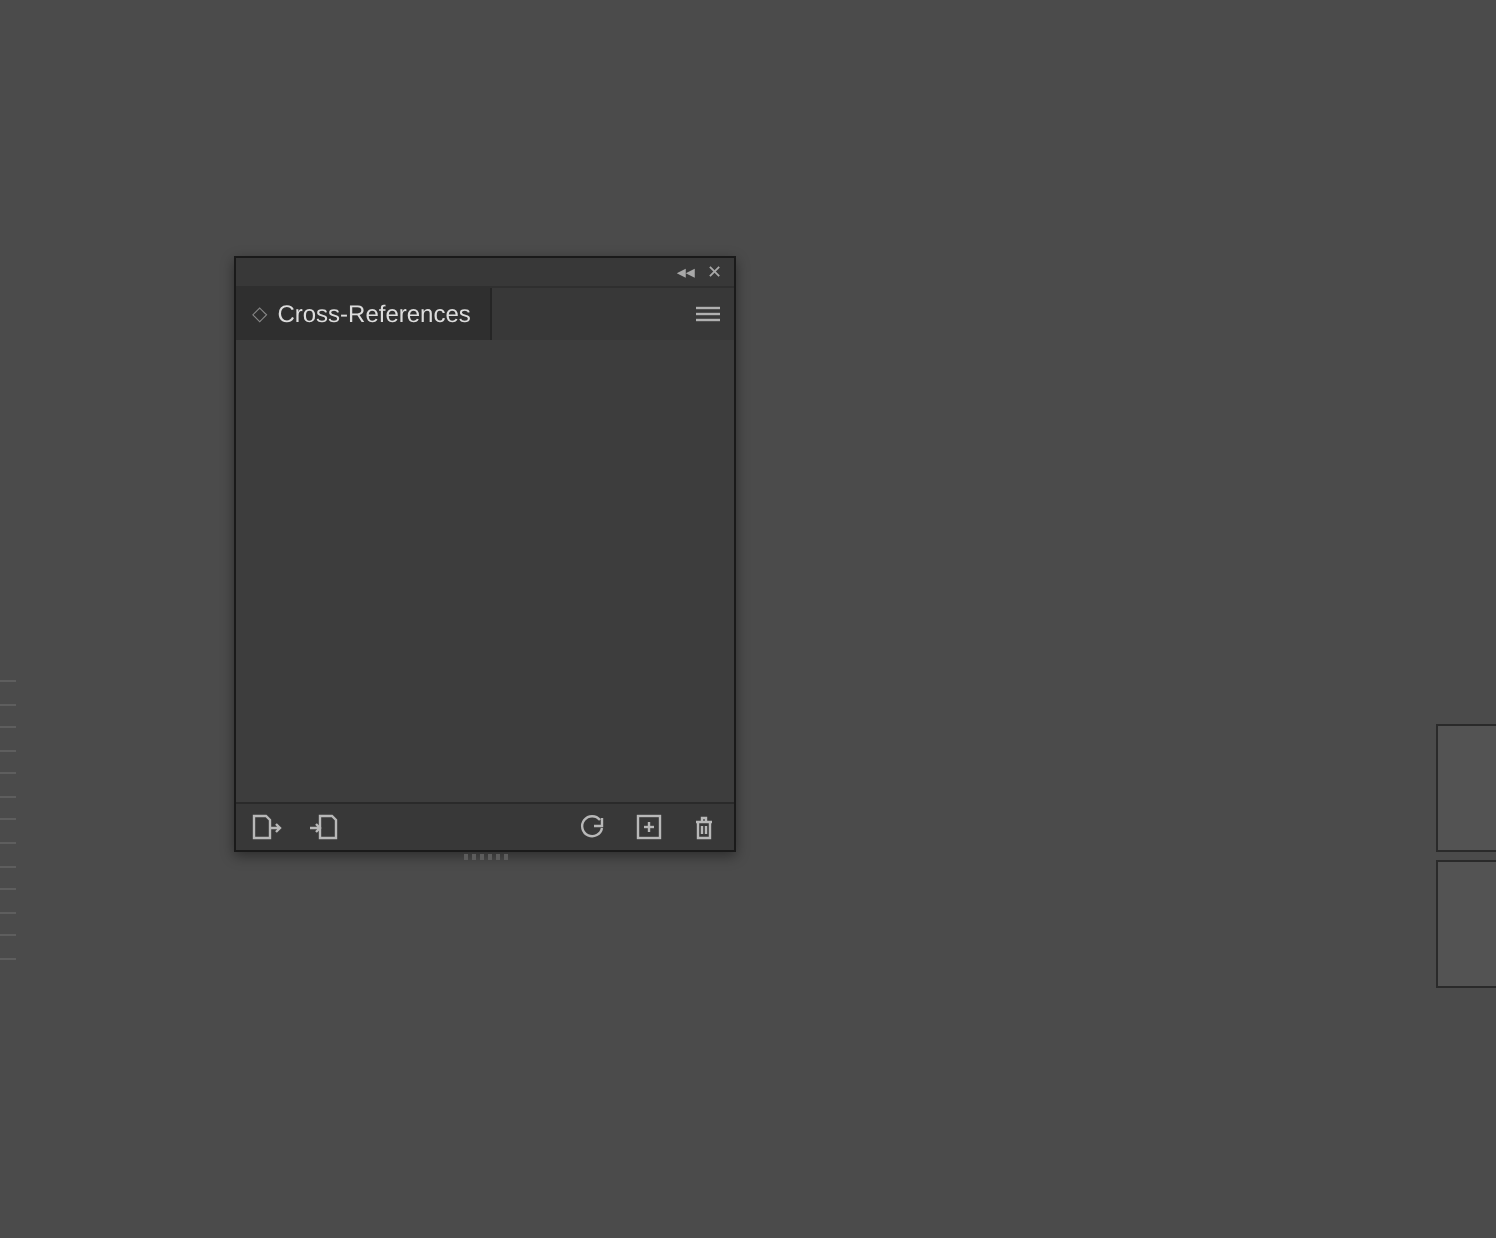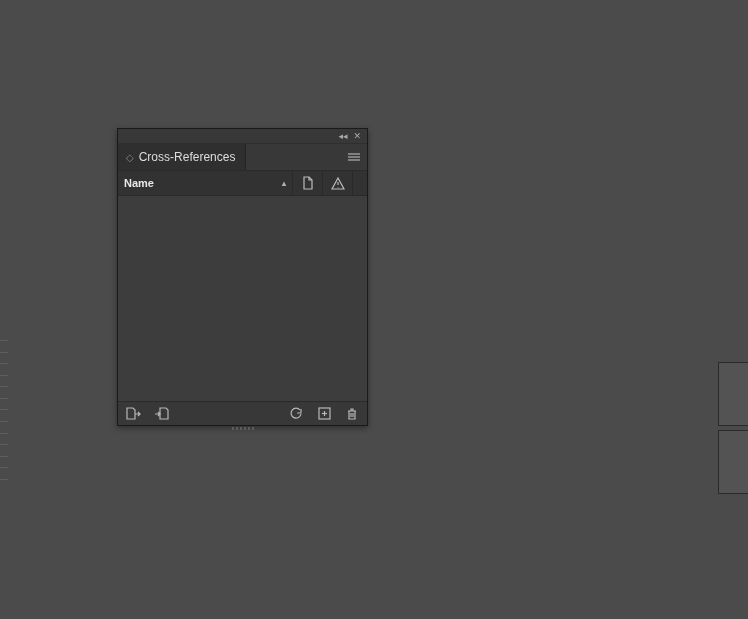--- a/index.html
+++ b/index.html
@@ -208,40 +208,20 @@
     <div class="spacer"></div>
     <div class="panel-menu">
       <svg width="14" height="10" viewBox="0 0 14 10">
           <line x1="1" y1="2" x2="13" y2="2"></line>
           <line x1="1" y1="5" x2="13" y2="5"></line>
           <line x1="1" y1="8" x2="13" y2="8"></line>
         </svg>
     </div>
   </div>
 
-  <div class="panel-header">
-    <div class="col-name">
-      <span>Name</span>
-      <span class="sort-caret">▴</span>
-    </div>
-    <div class="col-icon">
-      <svg width="12" height="14" viewBox="0 0 12 14">
-        <path d="M2 1 h5 l3 3 v9 h-8 z"></path>
-          <path d="M7 1 v3 h3"></path>
-      </svg>
-    </div>
-    <div class="col-icon">
-      <svg width="14" height="13" viewBox="0 0 14 13">
-        <path d="M7 1 L13 12 H1 Z"></path>
-          <line x1="7" y1="5" x2="7" y2="8"></line>
-          <line x1="7" y1="10" x2="7" y2="10.5"></line>
-      </svg>
-    </div>
-    <div class="col-icon last"></div>
-  </div>
 
   <div class="panel-body"></div>
 
   <div class="panel-footer">
     <div class="footer-btn">
       <svg width="15" height="13" viewBox="0 0 15 13">
         <path d="M1 1 h6 l2 2 v9 h-8 z"></path>
           <path d="M9 7 h5 M12 5 l2 2 -2 2"></path>
       </svg>
     </div>

